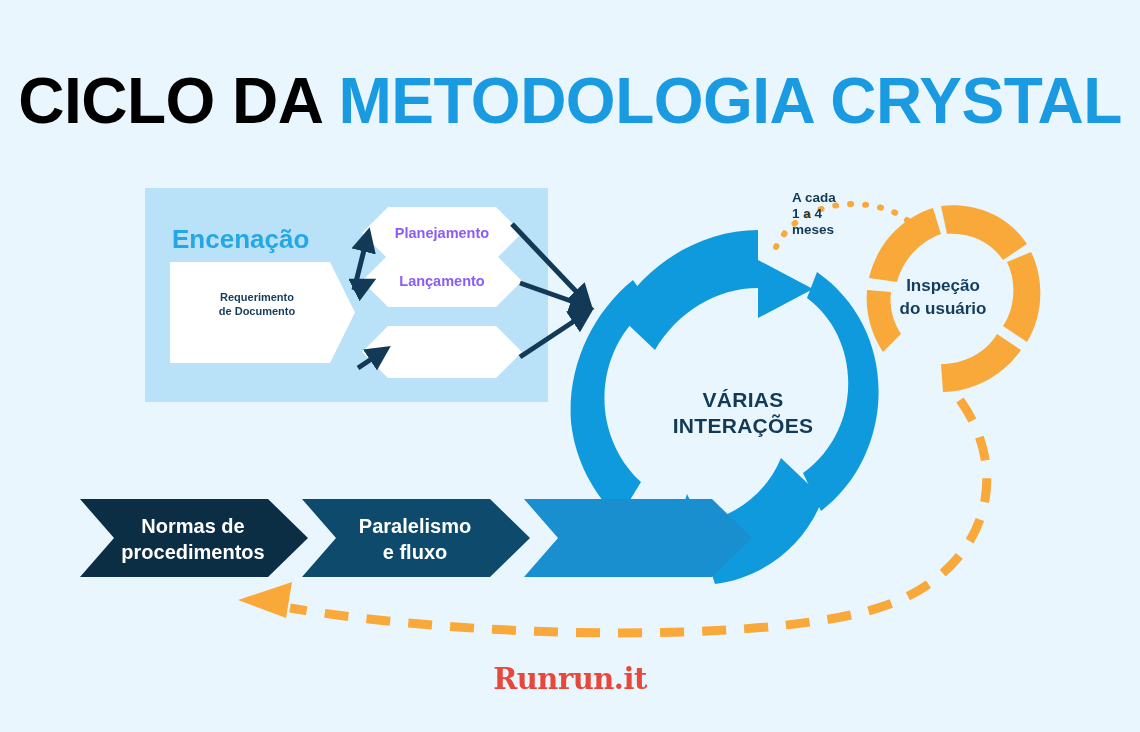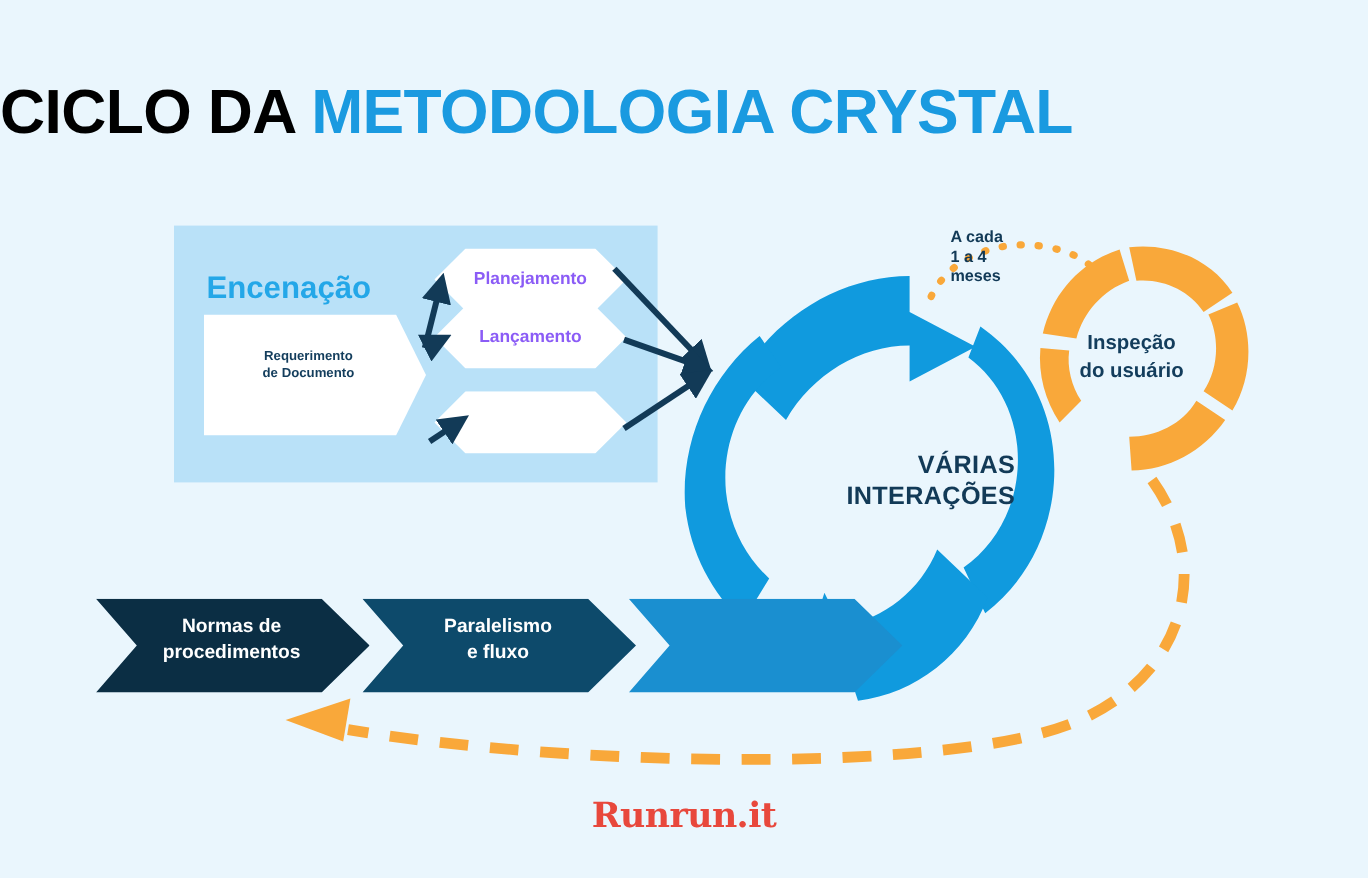--- a/index.html
+++ b/index.html
@@ -21,22 +21,22 @@
     top: 0;
     width: 1140px;
     height: 732px;
   }
 
   .page-title {
     position: absolute;
     left: 0;
     top: 64px;
     width: 1140px;
-    text-align: left;
-    font-size: 52px;
+    text-align: center;
+    font-size: 64px;
     font-weight: bold;
     letter-spacing: -0.5px;
     white-space: nowrap;
   }
   .title-blue { color: #1a9ae0; }
 
   
   .panel {
     position: absolute;
     left: 145px;
@@ -89,23 +89,23 @@
     line-height: 52px;
   }
   .hex-1 { left: 362px; top: 207px; }
   .hex-2 { left: 362px; top: 255px; }
   .hex-3 { left: 362px; top: 326px; }
 
   
   .ring-blue-label {
     position: absolute;
     left: 640px;
-    top: 375px;
+    top: 387px;
     width: 206px;
-    text-align: right;
+    text-align: center;
     font-size: 21px;
     font-weight: bold;
     line-height: 1.25;
     color: #123a57;
     letter-spacing: 0.3px;
   }
 
   
   .ring-orange-label {
     position: absolute;
@@ -136,21 +136,21 @@
     position: absolute;
     top: 499px;
     width: 228px;
     height: 78px;
   }
   .chev-label {
     position: absolute;
     top: 513px;
     width: 190px;
     text-align: center;
-    font-size: 16px;
+    font-size: 20px;
     font-weight: bold;
     line-height: 1.3;
     color: #ffffff;
   }
   .chev-1 { left: 80px; }
   .chev-2 { left: 302px; }
   .chev-3 { left: 524px; }
   .chev-lbl-1 { left: 98px; }
   .chev-lbl-2 { left: 320px; }
   .chev-lbl-3 { left: 542px; }

